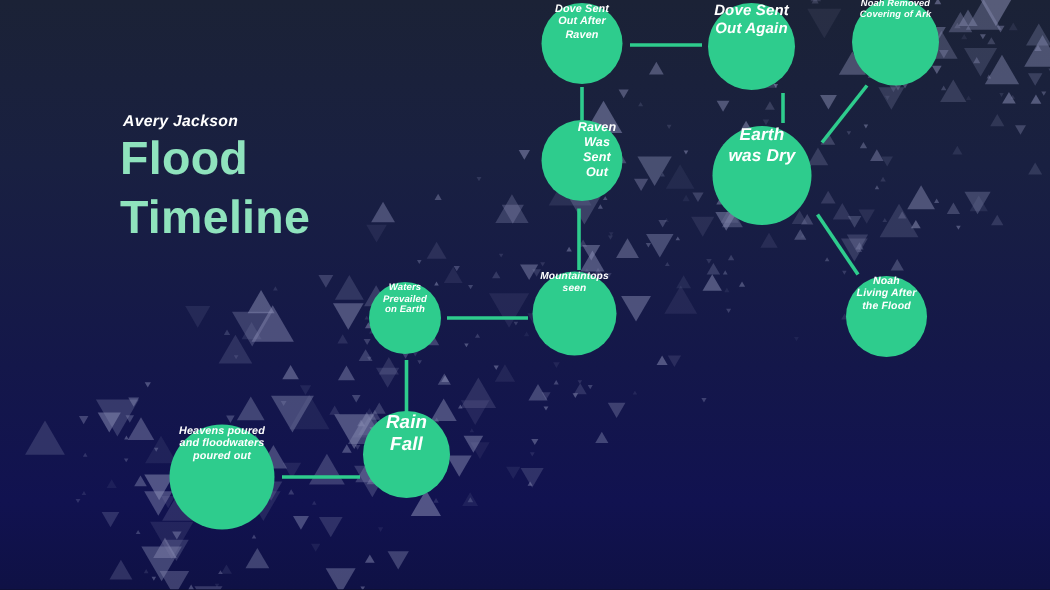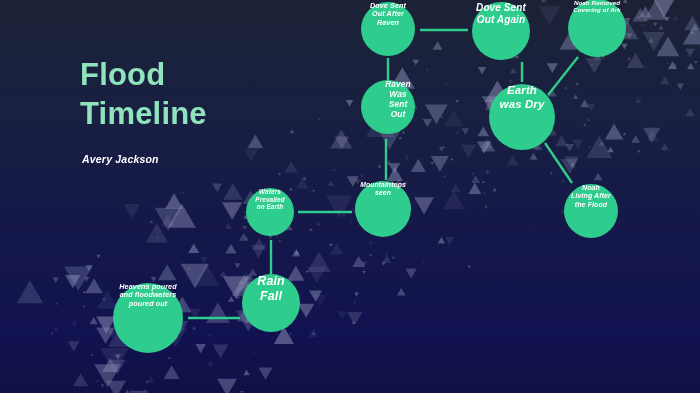--- a/index.html
+++ b/index.html
@@ -442,23 +442,23 @@
       <line x1="298" y1="212" x2="352" y2="212" stroke="#2ecc8d" stroke-width="2.4"></line>
       <line x1="386" y1="180" x2="386" y2="139" stroke="#2ecc8d" stroke-width="2.4"></line>
       <line x1="388" y1="80" x2="388" y2="58" stroke="#2ecc8d" stroke-width="2.4"></line>
       <line x1="420" y1="30" x2="468" y2="30" stroke="#2ecc8d" stroke-width="2.4"></line>
       <line x1="522" y1="82" x2="522" y2="62" stroke="#2ecc8d" stroke-width="2.4"></line>
       <line x1="578" y1="57" x2="548" y2="95" stroke="#2ecc8d" stroke-width="2.4"></line>
       <line x1="545" y1="143" x2="572" y2="183" stroke="#2ecc8d" stroke-width="2.4"></line>
     </svg>
 
   <div id="title-block">
+    <div id="deck-author">Avery Jackson</div>
     <div id="deck-title">Flood
 Timeline</div>
-    <div id="deck-author">Avery Jackson</div>
   </div>
 
   <div id="nodes-layer">
       <div class="node" style="left: 113px; top: 283px; width: 70px; height: 70px; background: rgb(46, 204, 141);">
         <span class="node-label" style="font-size: 7.2px;">Heavens poured
 and floodwaters
 poured out</span>
       </div>
       <div class="node" style="left: 242px; top: 274px; width: 58px; height: 58px; background: rgb(46, 204, 141);">
         <span class="node-label" style="font-size: 12.5px;">Rain
@@ -483,21 +483,21 @@
 Raven</span>
       </div>
       <div class="node" style="left: 472px; top: 2px; width: 58px; height: 58px; background: rgb(46, 204, 141);">
         <span class="node-label" style="font-size: 10px;">Dove Sent
 Out Again</span>
       </div>
       <div class="node" style="left: 568px; top: -1px; width: 58px; height: 58px; background: rgb(46, 204, 141);">
         <span class="node-label" style="font-size: 6.2px;">Noah Removed
 Covering of Ark</span>
       </div>
-      <div class="node" style="left: 489px; top: 84px; width: 66px; height: 66px; background: rgb(46, 204, 141);">
+      <div class="node" style="left: 475px; top: 84px; width: 66px; height: 66px; background: rgb(46, 204, 141);">
         <span class="node-label" style="font-size: 11.5px;">Earth
 was Dry</span>
       </div>
       <div class="node" style="left: 564px; top: 184px; width: 54px; height: 54px; background: rgb(46, 204, 141);">
         <span class="node-label" style="font-size: 7px;">Noah
 Living After
 the Flood</span>
       </div>
     </div>
 

